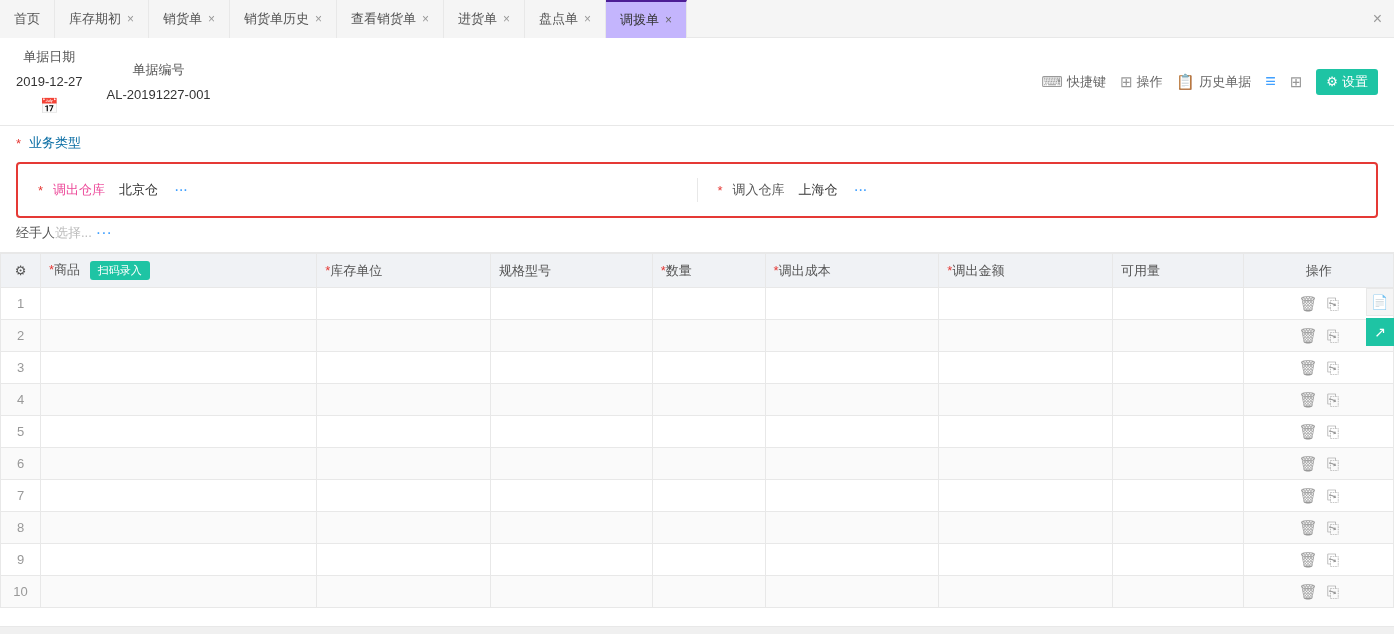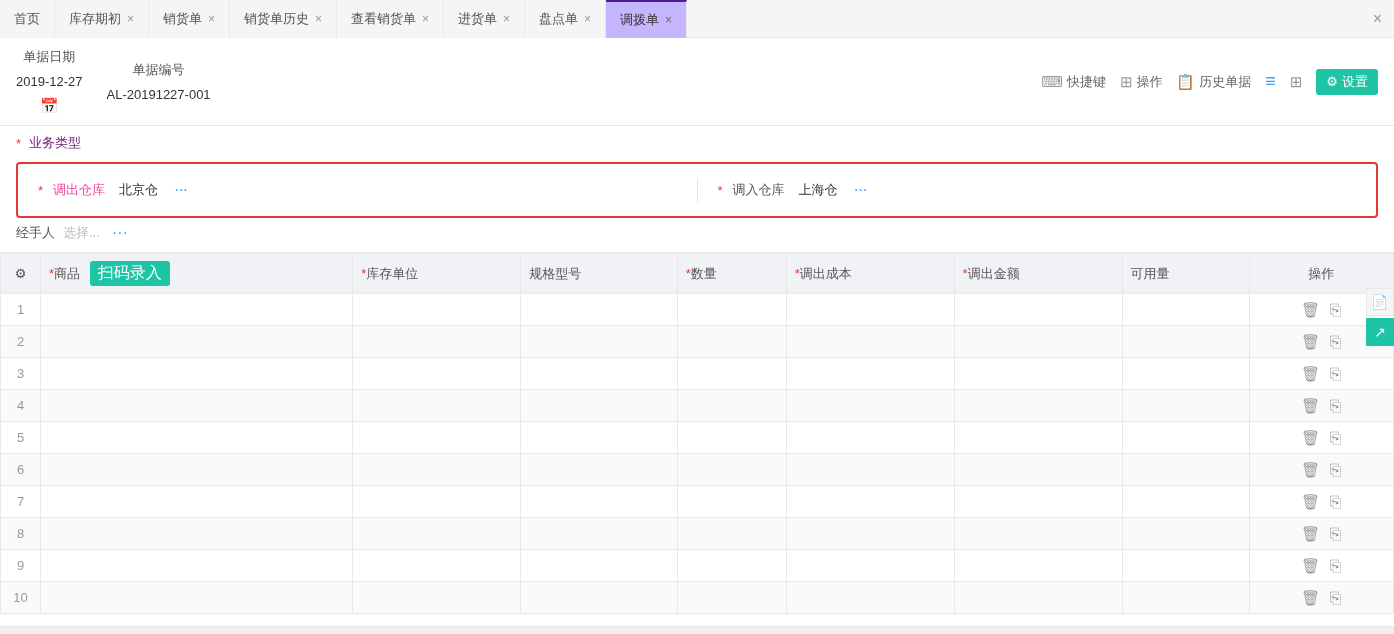--- a/index.html
+++ b/index.html
@@ -124,21 +124,20 @@
       cursor: pointer;
       margin-left: 8px;
       font-size: 16px;
       letter-spacing: -1px;
     }
 
     
     .agent-row {
       display: flex; align-items: flex-end;
       padding: 0 16px 10px 16px;
-      gap: 8px;
     }
     .agent-label { color: #555; }
     .agent-placeholder { color: #bbb; cursor: pointer; }
     .agent-dots { color: #40a0ff; cursor: pointer; font-size: 16px; margin-left: 4px; }
 
     
     .table-wrapper {
       flex: 1;
       overflow: auto;
       border-top: 1px solid #e8e8e8;
@@ -197,21 +196,21 @@
     .gear-th {
       width: 40px;
       text-align: center;
     }
     .scan-btn {
       background: #1ec4a4;
       color: #fff;
       border: none;
       border-radius: 3px;
       padding: 2px 8px;
-      font-size: 16px;
+      font-size: 11px;
       cursor: pointer;
       margin-left: 6px;
     }
 
     
     .side-btns {
       position: fixed;
       right: 0;
       top: 50%;
       transform: translateY(-50%);
@@ -309,21 +308,21 @@
       <span style="font-size:15px; color:#999;">⊞</span>
       <button class="btn-setting">
         <span>⚙</span>
         <span>设置</span>
       </button>
     </div>
   </div>
 
   <div style="display:flex; align-items:center; padding: 8px 16px 0 16px; gap:8px;">
     <span style="color:#e53935;">*</span>
-    <span style="color:#701a75;">业务类型</span>
+    <span style="color:#0369a1;">业务类型</span>
   </div>
 
   <div class="warehouse-section">
     <div class="warehouse-field">
       <span class="required-star">*</span>
       <span style="color:#ec4899;">调出仓库</span>
       <span class="field-val" style="margin-left:6px;">北京仓</span>
       <span class="dots-btn">···</span>
     </div>
     <div class="warehouse-divider"></div>

